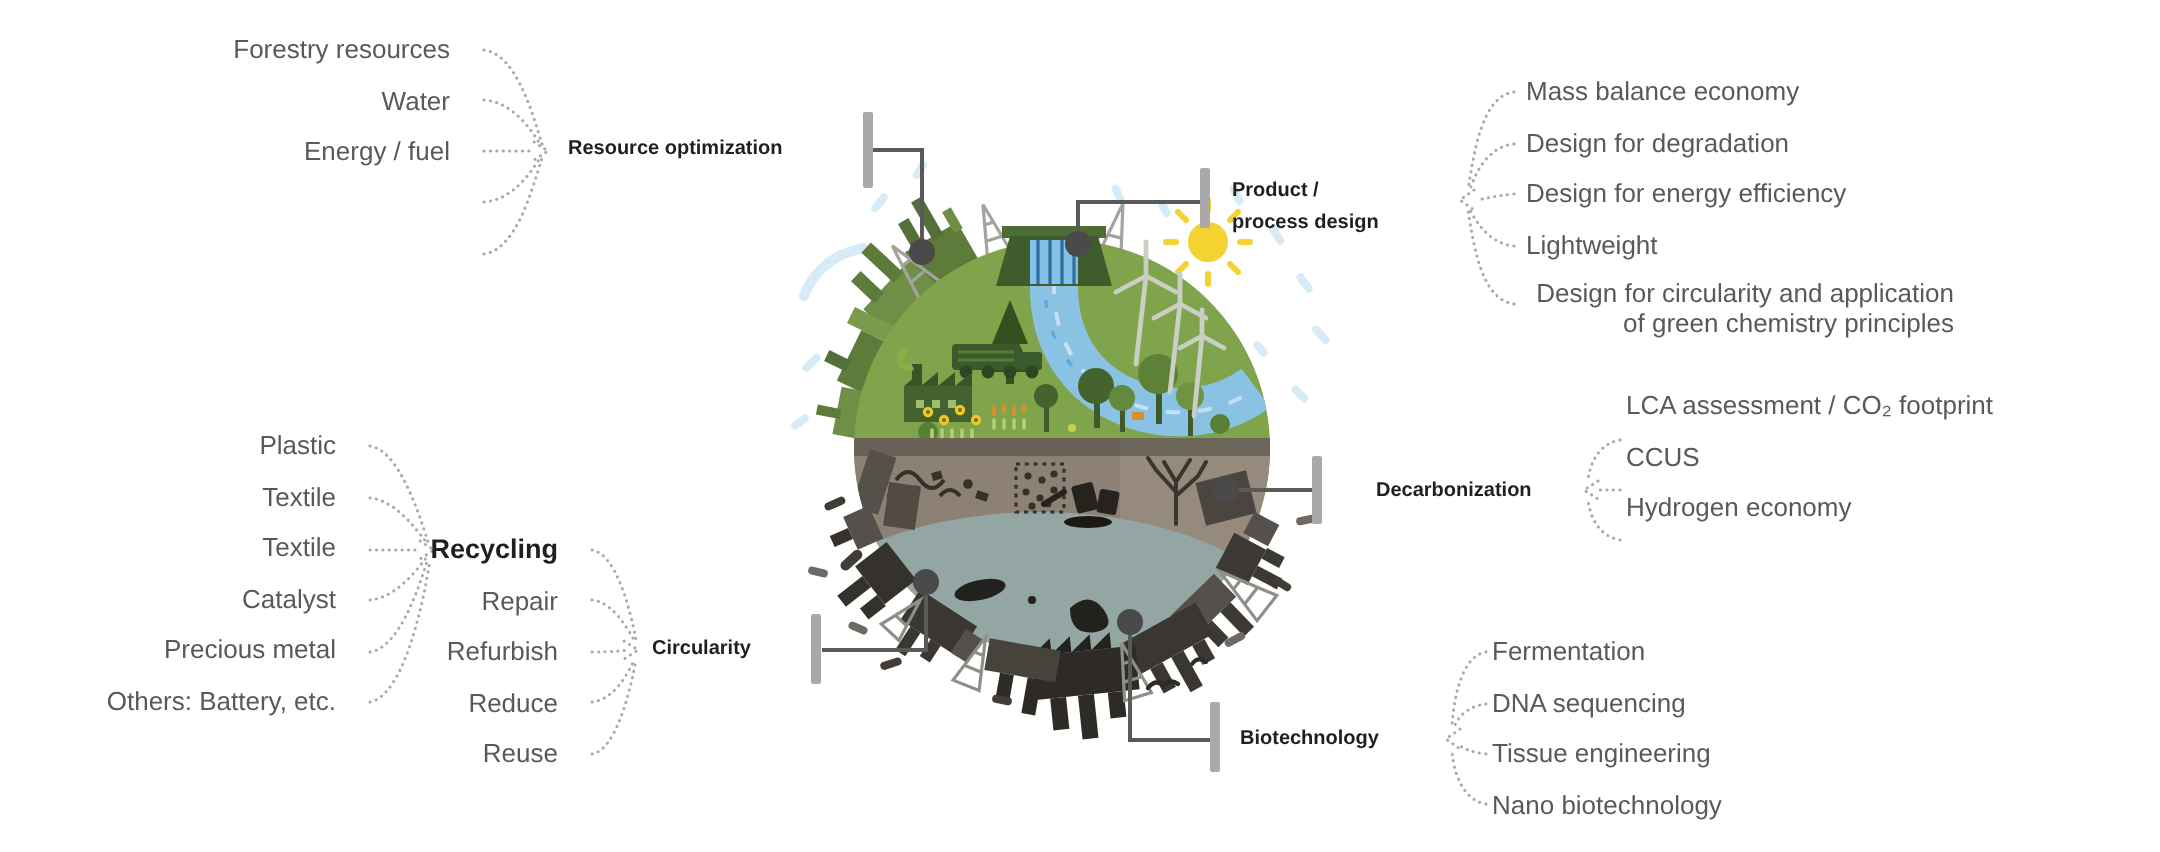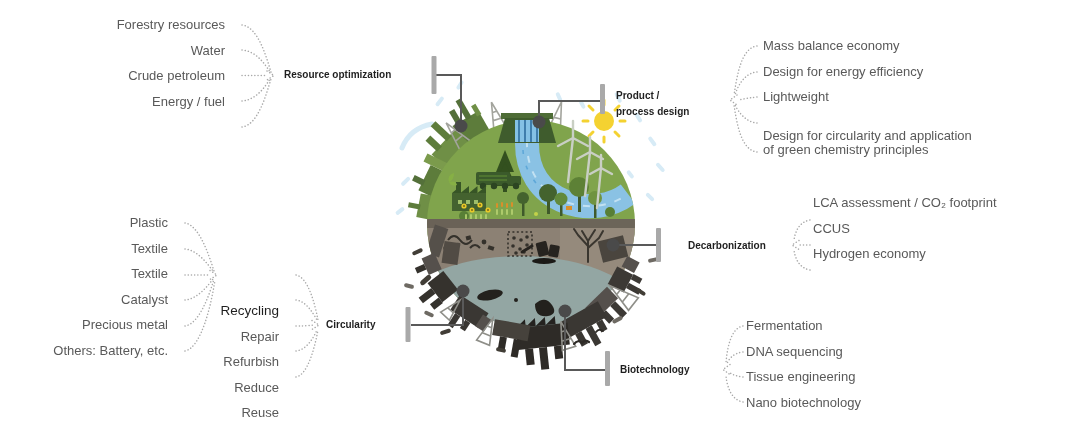--- a/index.html
+++ b/index.html
@@ -7,24 +7,24 @@
   .canvas {
     position:relative; width:1068px; height:426px; overflow:hidden;
     background: var(--background,#fff);
     font-family:"Liberation Sans","DejaVu Sans",sans-serif;
     border-radius:29px;
   }
   svg.gfx { position:absolute; inset:0; pointer-events:none; }
   .fan-list { position:absolute; font-size:13px; color:var(--item-text,#595959); }
   .fan-list .item { height:25.5px; display:flex; align-items:center; white-space:nowrap; }
   .fan-list.right .item { justify-content:flex-end; text-align:right; }
-  .fan-list .item.subhub { font-weight:normal; color:var(--heading-text,#1f1f1f); font-size:13.5px;margin-top:36px; }
+  .fan-list .item.subhub { font-weight:bold; color:var(--heading-text,#1f1f1f); font-size:13.5px; }
   .fan-list .item.multi {
     height:auto; white-space:normal; display:block;
-    width:214px; line-height:14.5px; margin-top:19px;
+    width:214px; line-height:14.5px; margin-top:5px;text-align:right;
   }
   .hub {
     position:absolute; font-size:10px; font-weight:bold;
     color:var(--heading-text,#1f1f1f); white-space:nowrap; line-height:15.5px;
   }
 </style>
 </head>
 <body>
 
 <div class="canvas">
@@ -389,21 +389,20 @@
         <path d="M743,377 C735,376 731,374 729,372"></path>
         <path d="M743,402 C731,400 727,386 726,376"></path>
         <path d="M730,364.5 L723,369.5 L730,374.5"></path>
       </g>
     </g>
   </svg>
 
   <div class="fan-list right" style="top:12px;right:843px">
     <div class="item">Forestry resources</div>
     <div class="item">Water</div>
-    <div class="item">Crude petroleum</div>
     <div class="item">Energy / fuel</div>
   </div>
   <div class="hub" style="left:284px;top:67px">Resource optimization</div>
 
   <div class="fan-list right" style="top:210px;right:900px">
     <div class="item">Plastic</div>
     <div class="item">Textile</div>
     <div class="item">Textile</div>
     <div class="item">Catalyst</div>
     <div class="item">Precious metal</div>
@@ -418,20 +417,21 @@
     <div class="item">Reuse</div>
   </div>
   <div class="hub" style="left:326px;top:317px">Circularity</div>
 
   <div class="hub" style="left:616px;top:88px">
     <div>Product /</div>
     <div>process design</div>
   </div>
   <div class="fan-list" style="top:33px;left:763px">
     <div class="item">Mass balance economy</div>
+    <div class="item">Design for degradation</div>
     <div class="item">Design for energy efficiency</div>
     <div class="item">Lightweight</div>
     <div class="item multi">Design for circularity and application of green chemistry principles</div>
   </div>
 
   <div class="hub" style="left:688px;top:238px">Decarbonization</div>
   <div class="fan-list" style="top:190px;left:813px">
     <div class="item">LCA assessment / CO₂ footprint</div>
     <div class="item">CCUS</div>
     <div class="item">Hydrogen economy</div>

